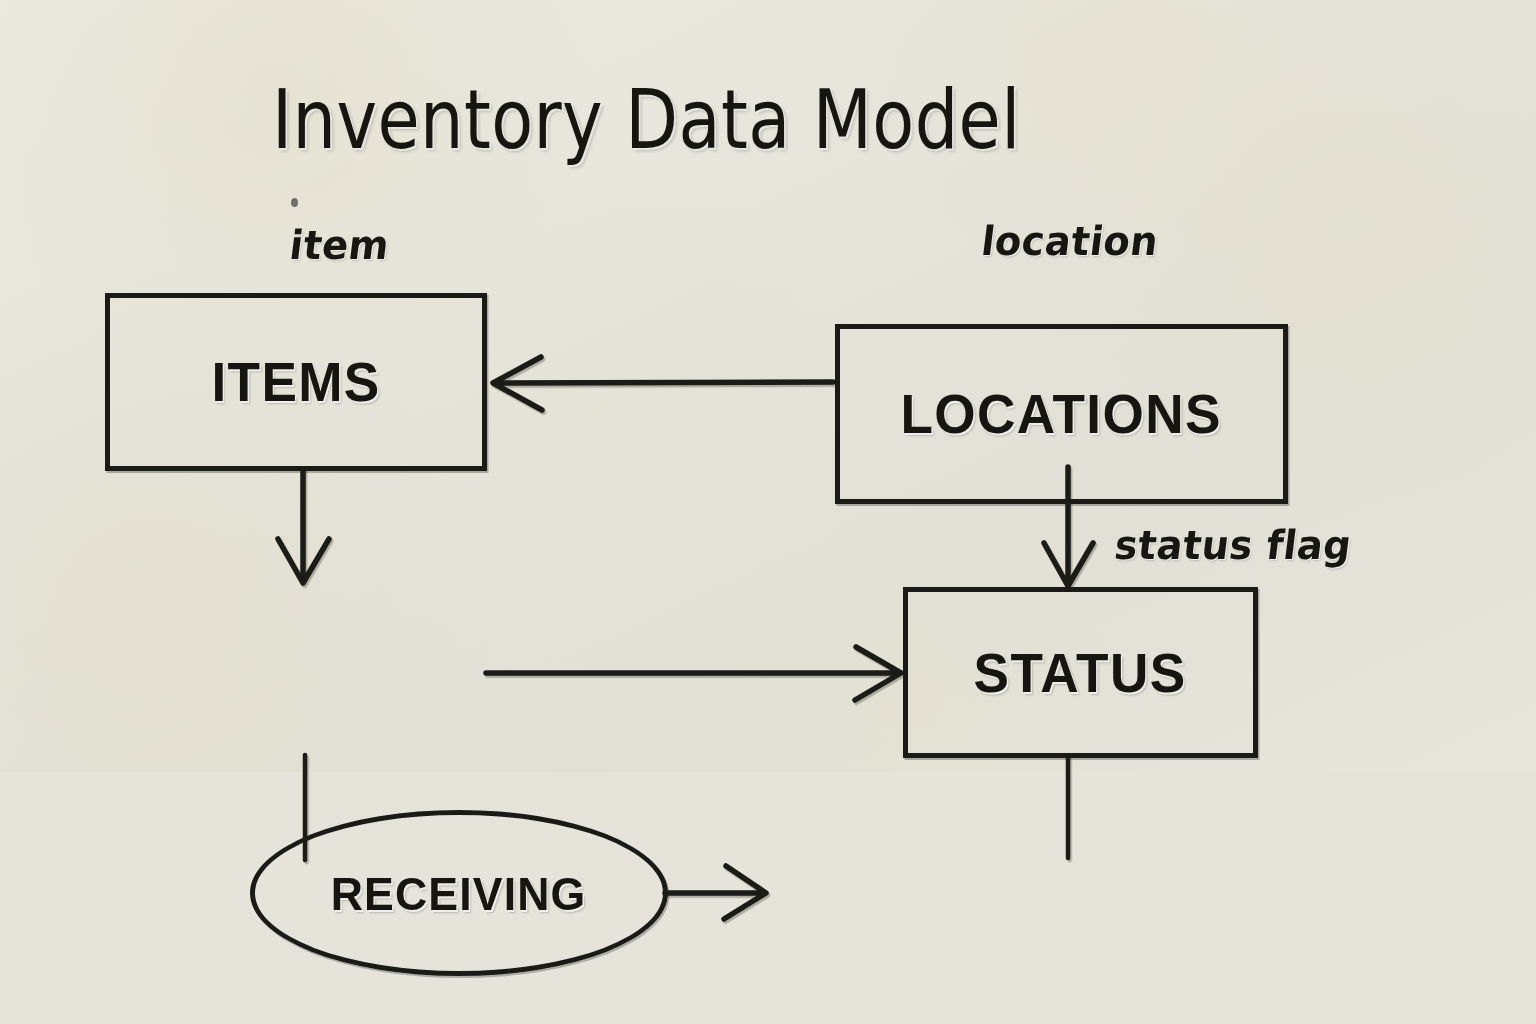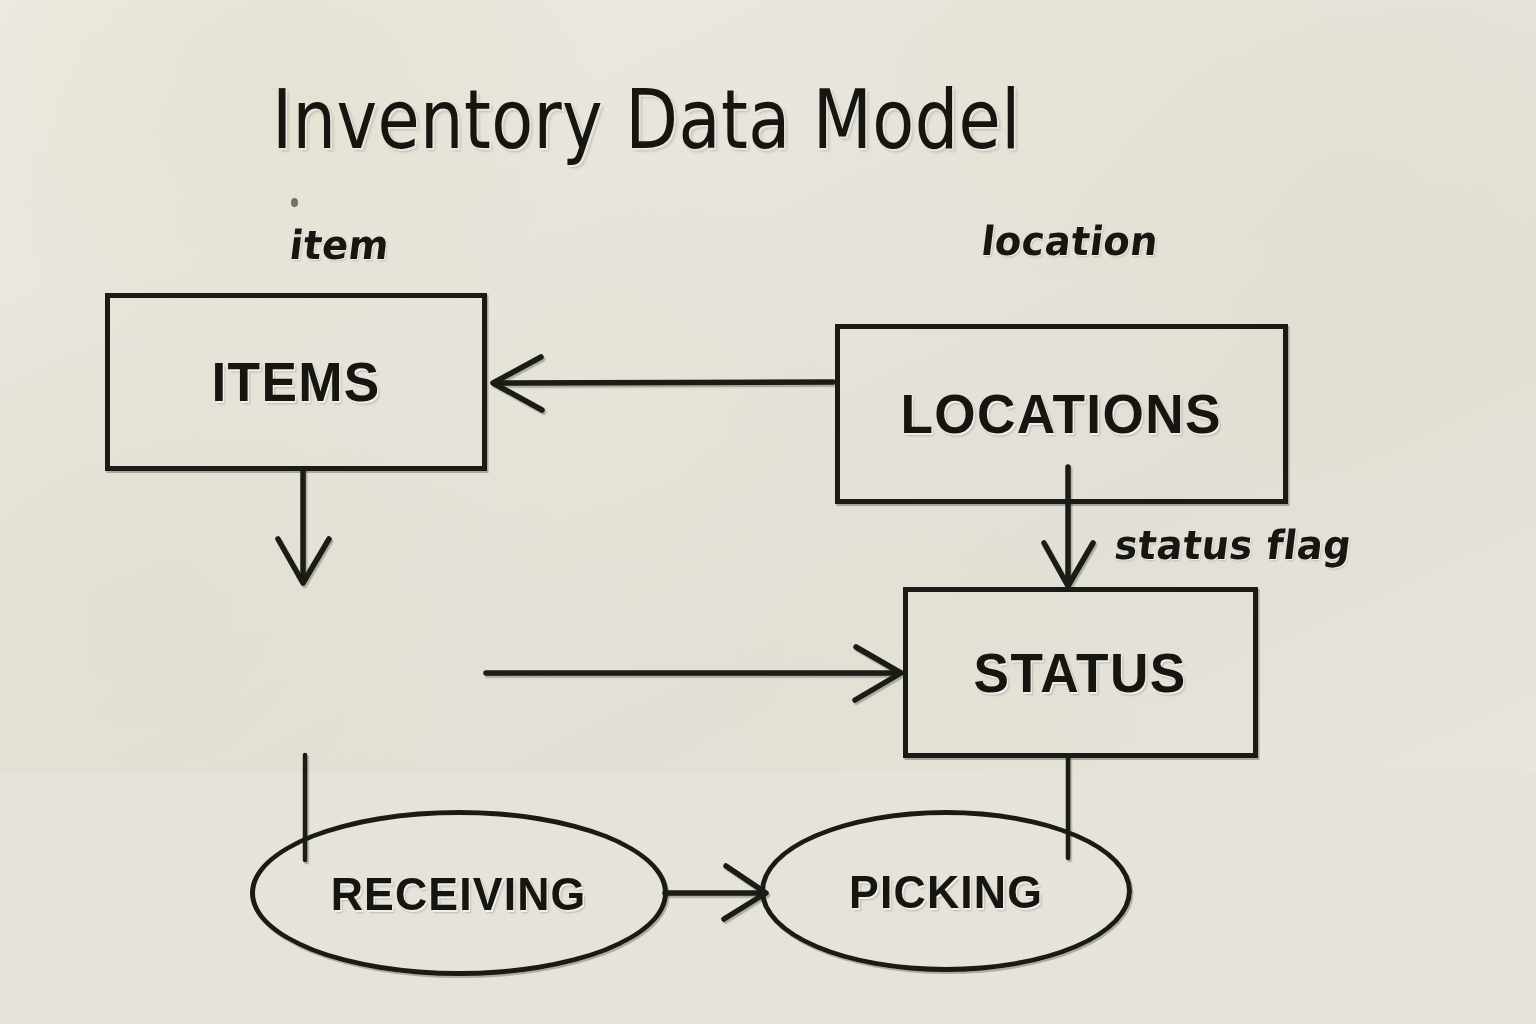--- a/index.html
+++ b/index.html
@@ -189,17 +189,14 @@
 
 
   <div class="node ellipse" style="left:250px; top:810px; width:418px; height:166px;">
     <span class="node-label">RECEIVING</span>
   </div>
 
   <div class="node box" style="left:903px; top:587px; width:355px; height:171px;">
     <span class="node-label">STATUS</span>
   </div>
 
-  <div class="node ellipse" style="left:760px; top:810px; width:372px; height:162px;">
-    <span class="node-label">PICKING</span>
-  </div>
 
 </div>
 
 </body></html>

